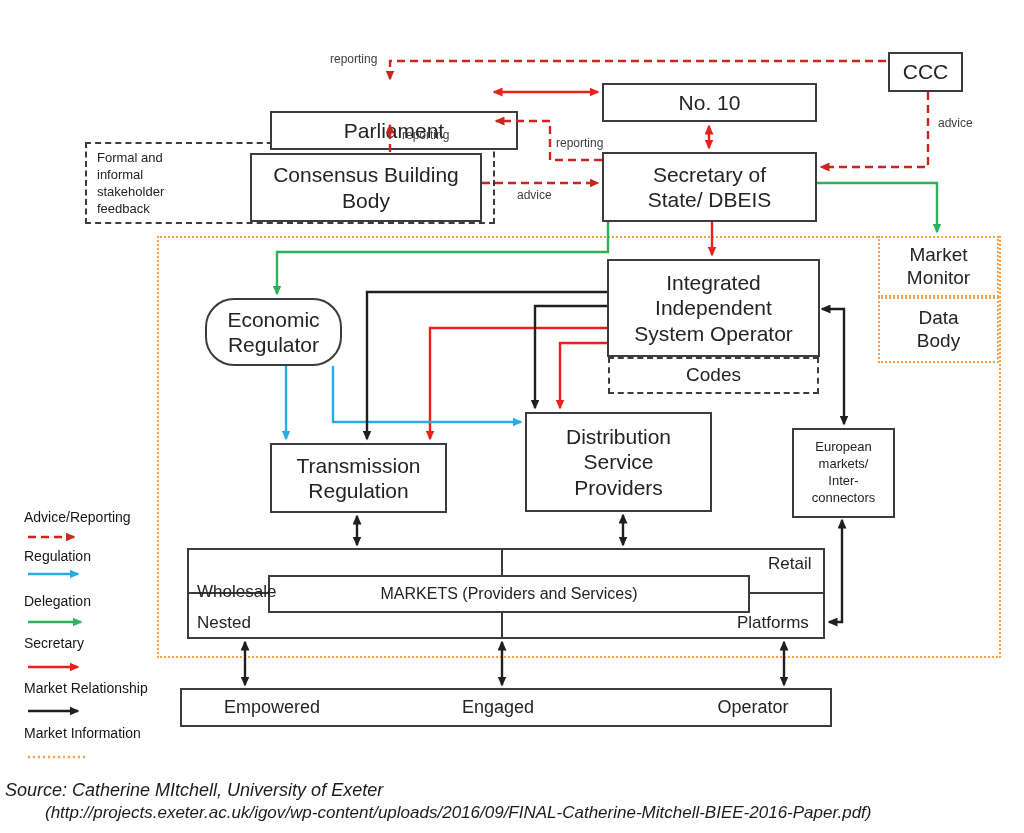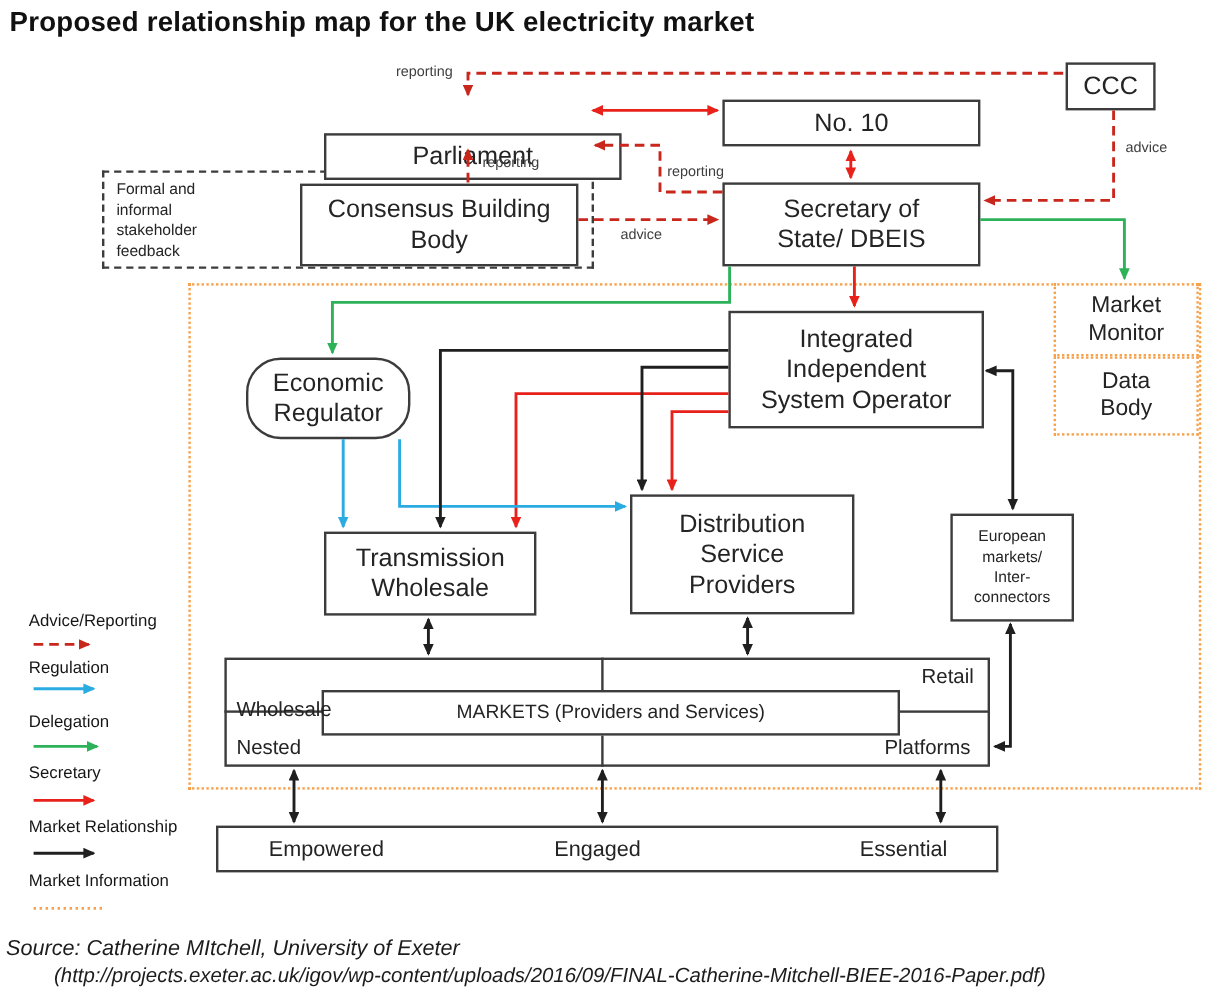--- a/index.html
+++ b/index.html
@@ -52,21 +52,20 @@
   .mk-dir{fill:var(--direction);}
   .mk-reg{fill:var(--regulation);}
   .mk-del{fill:var(--delegation);}
   .mk-rel{fill:var(--market-relationship);}
 </style>
 </head>
 <body>
 
 <div id="stage">
 
-  <div class="title">Proposed relationship map for the UK electricity market</div>
 
   <div class="abs orange nobg" style="left:157px;top:236px;width:844px;height:422px;"></div>
 
   <div class="box dashed f13" style="left:85px;top:142px;width:410px;height:82px;align-items:flex-start;justify-content:flex-start;text-align:left;padding:6px 10px;">
     <span>Formal and
 informal
 stakeholder
 feedback</span>
   </div>
 
@@ -94,28 +93,31 @@
   </div>
   <div class="box orange f19" style="left:878px;top:297px;width:121px;height:66px;">
     <span>Data
 Body</span>
   </div>
 
   <div class="box f21" style="left:205px;top:298px;width:137px;height:68px;border-radius:29px;">
     <span>Economic
 Regulator</span>
   </div>
+  <div class="box dashed f19" style="left:608px;top:357px;width:211px;height:37px;">
+    <span>Codes</span>
+  </div>
   <div class="box f21" style="left:607px;top:259px;width:213px;height:98px;">
     <span>Integrated
 Independent
 System Operator</span>
   </div>
   <div class="box f21" style="left:270px;top:443px;width:177px;height:70px;">
     <span>Transmission
-Wholesale</span>
+Regulation</span>
   </div>
   <div class="box f21" style="left:525px;top:412px;width:187px;height:100px;">
     <span>Distribution
 Service
 Providers</span>
   </div>
   <div class="box f13" style="left:792px;top:428px;width:103px;height:90px;">
     <span>European
 markets/
 Inter-
@@ -129,21 +131,21 @@
     <span>MARKETS (Providers and Services)</span>
   </div>
   <div class="lbl" style="left:197px;top:554px;margin-top:28px;">Wholesale</div>
   <div class="lbl" style="left:768px;top:554px;">Retail</div>
   <div class="lbl" style="left:197px;top:613px;">Nested</div>
   <div class="lbl" style="left:737px;top:613px;">Platforms</div>
 
   <div class="box" style="left:180px;top:688px;width:652px;height:39px;"></div>
   <div class="lbl ctr" style="left:272px;top:697px;font-size:18px;">Empowered</div>
   <div class="lbl ctr" style="left:498px;top:697px;font-size:18px;">Engaged</div>
-  <div class="lbl ctr" style="left:753px;top:697px;font-size:18px;">Essential</div>
+  <div class="lbl ctr" style="left:753px;top:697px;font-size:18px;">Operator</div>
 
   <div class="edge-lbl" style="left:330px;top:52px;">reporting</div>
   <div class="edge-lbl" style="left:402px;top:128px;">reporting</div>
   <div class="edge-lbl" style="left:556px;top:136px;">reporting</div>
   <div class="edge-lbl" style="left:517px;top:188px;">advice</div>
   <div class="edge-lbl" style="left:938px;top:116px;">advice</div>
 
   <div class="legend-lbl" style="top:509px;">Advice/Reporting</div>
   <div class="legend-lbl" style="top:548px;">Regulation</div>
   <div class="legend-lbl" style="top:593px;">Delegation</div>

